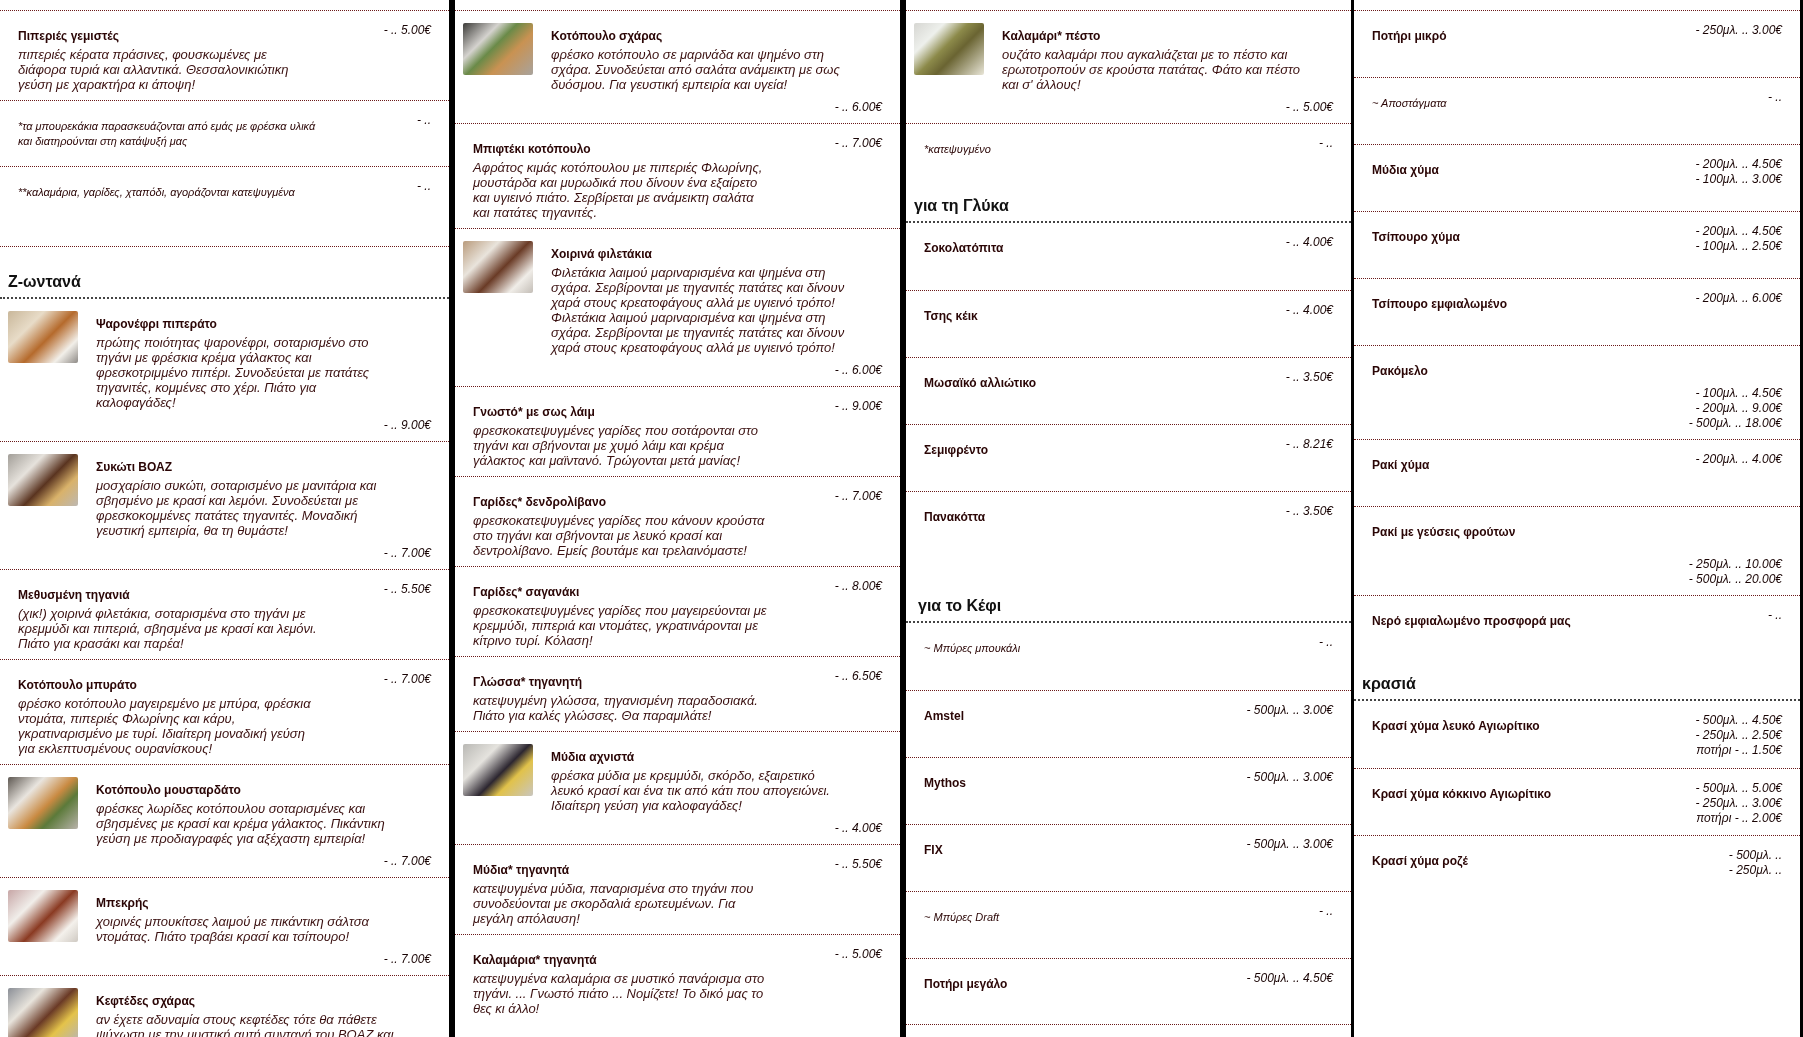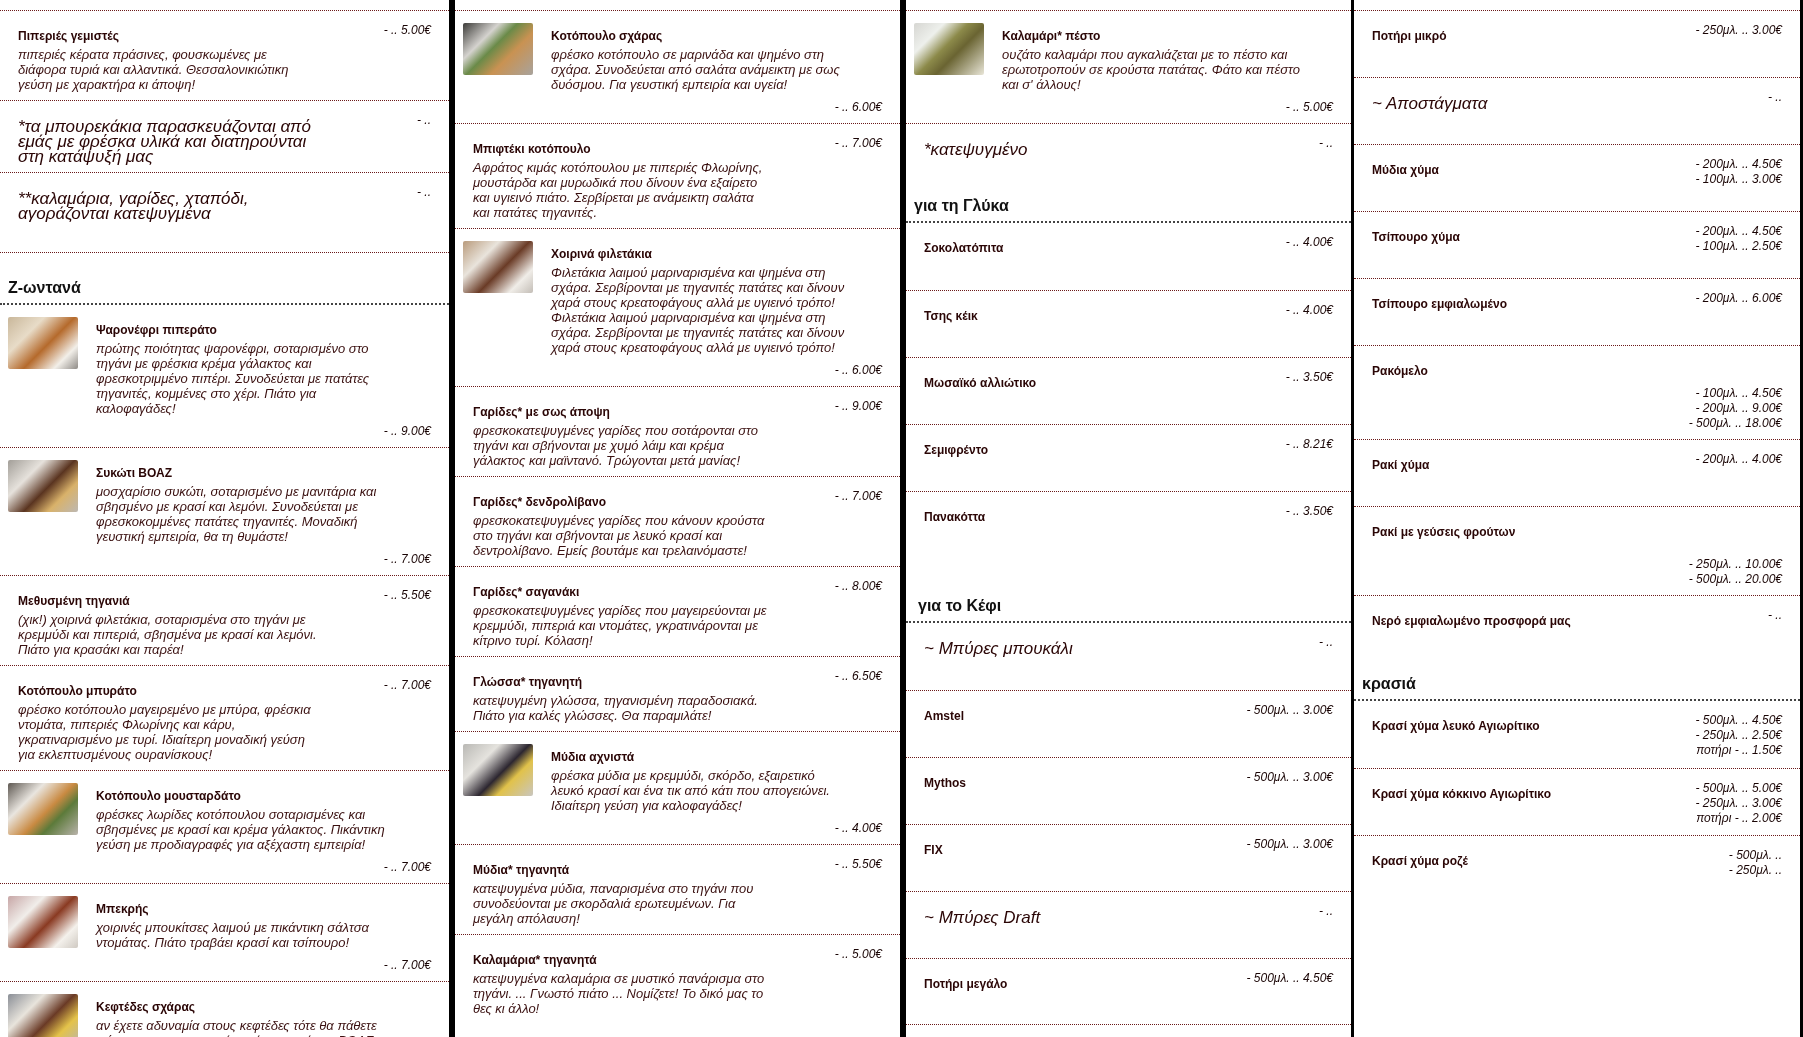--- a/index.html
+++ b/index.html
@@ -10,21 +10,21 @@
     .c1 { left: 0; width: 449px; }
     .c2 { left: 455px; width: 445px; }
     .c3 { left: 906px; width: 445px; }
     .c4 { left: 1354px; width: 446px; }
     .col-inner { position: relative; padding-top: 10px; }
     .item { position: relative; border-top: 1px dotted #6b1a1a; min-height: 67px; padding: 12px 10px 8px 18px; }
     .item.has-img { padding-left: 96px; }
     .thumb { position: absolute; left: 8px; top: 12px; width: 70px; height: 52px; border-radius: 2px; }
     .name { font-weight: bold; font-size: 12px; color: #2a0505; line-height: 18px; padding-top: 4px; max-width: 290px; }
     .desc { font-style: italic; font-size: 13px; color: #3a1010; line-height: 15px; margin-top: 2px; max-width: 300px; }
-    .note { font-style: italic; font-size: 17px; color: #2a0505; line-height: 15px; padding-top: 6px; max-width: 300px; }
+    .note { font-style: italic; font-size: 11px; color: #2a0505; line-height: 15px; padding-top: 6px; max-width: 300px; }
     .price-top { position: absolute; right: 18px; top: 12px; font-style: italic; font-size: 12px; color: #1a0505; text-align: right; line-height: 15px; }
     .price-bottom { font-style: italic; font-size: 12px; color: #1a0505; text-align: right; line-height: 15px; padding-right: 8px; margin-top: 8px; }
     .section { font-weight: bold; font-size: 16px; color: #111; padding: 26px 8px 6px 8px; border-bottom: 2px dotted #444; }
     .img-a { background: linear-gradient(135deg,#c9b79a 0%,#e8dcc8 30%,#b56a2c 55%,#f2efe9 80%,#8e8a86 100%); }
     .img-b { background: linear-gradient(135deg,#a29e98 0%,#e6e2dc 30%,#5a3420 55%,#d9b26a 75%,#bdb8b2 100%); }
     .img-c { background: linear-gradient(135deg,#5e5852 0%,#e9e5df 30%,#c98a42 55%,#5c7a3a 70%,#b9b3ab 100%); }
     .img-d { background: linear-gradient(135deg,#c7a6a6 0%,#f1eeea 30%,#8a3a22 55%,#f4f1ec 80%,#cfc9c2 100%); }
     .img-e { background: linear-gradient(135deg,#8a8e96 0%,#e8e4dc 30%,#6a3a26 55%,#e4c34a 75%,#b9b6b0 100%); }
     .img-f { background: linear-gradient(135deg,#3c3b38 0%,#d5d3cf 30%,#6a8a48 45%,#c99252 65%,#a8a39d 100%); }
     .img-g { background: linear-gradient(135deg,#b99b7c 0%,#e9e4dc 30%,#6a3b26 55%,#f0ede8 80%,#c3bdb6 100%); }
@@ -109,21 +109,21 @@
         <div class="desc">Αφράτος κιμάς κοτόπουλου με πιπεριές Φλωρίνης, μουστάρδα και μυρωδικά που δίνουν ένα εξαίρετο και υγιεινό πιάτο. Σερβίρεται με ανάμεικτη σαλάτα και πατάτες τηγανιτές.</div>
         <div class="price-top">- .. 7.00€</div>
       </div>
       <div class="item has-img" style="min-height:156px">
         <div class="thumb img-g"></div>
         <div class="name">Χοιρινά φιλετάκια</div>
         <div class="desc">Φιλετάκια λαιμού μαριναρισμένα και ψημένα στη σχάρα. Σερβίρονται με τηγανιτές πατάτες και δίνουν χαρά στους κρεατοφάγους αλλά με υγιεινό τρόπο!Φιλετάκια λαιμού μαριναρισμένα και ψημένα στη σχάρα. Σερβίρονται με τηγανιτές πατάτες και δίνουν χαρά στους κρεατοφάγους αλλά με υγιεινό τρόπο!</div>
         <div class="price-bottom">- .. 6.00€</div>
       </div>
       <div class="item" style="min-height:84px">
-        <div class="name">Γαρίδες* με σως άποψη</div>
+        <div class="name">Γνωστό* με σως λάιμ</div>
         <div class="desc">φρεσκοκατεψυγμένες γαρίδες που σοτάρονται στο τηγάνι και σβήνονται με χυμό λάιμ και κρέμα γάλακτος και μαϊντανό. Τρώγονται μετά μανίας!</div>
         <div class="price-top">- .. 9.00€</div>
       </div>
       <div class="item" style="min-height:84px">
         <div class="name">Γαρίδες* δενδρολίβανο</div>
         <div class="desc">φρεσκοκατεψυγμένες γαρίδες που κάνουν κρούστα στο τηγάνι και σβήνονται με λευκό κρασί και δεντρολίβανο. Εμείς βουτάμε και τρελαινόμαστε!</div>
         <div class="price-top">- .. 7.00€</div>
       </div>
       <div class="item" style="min-height:74px">
         <div class="name">Γαρίδες* σαγανάκι</div>

